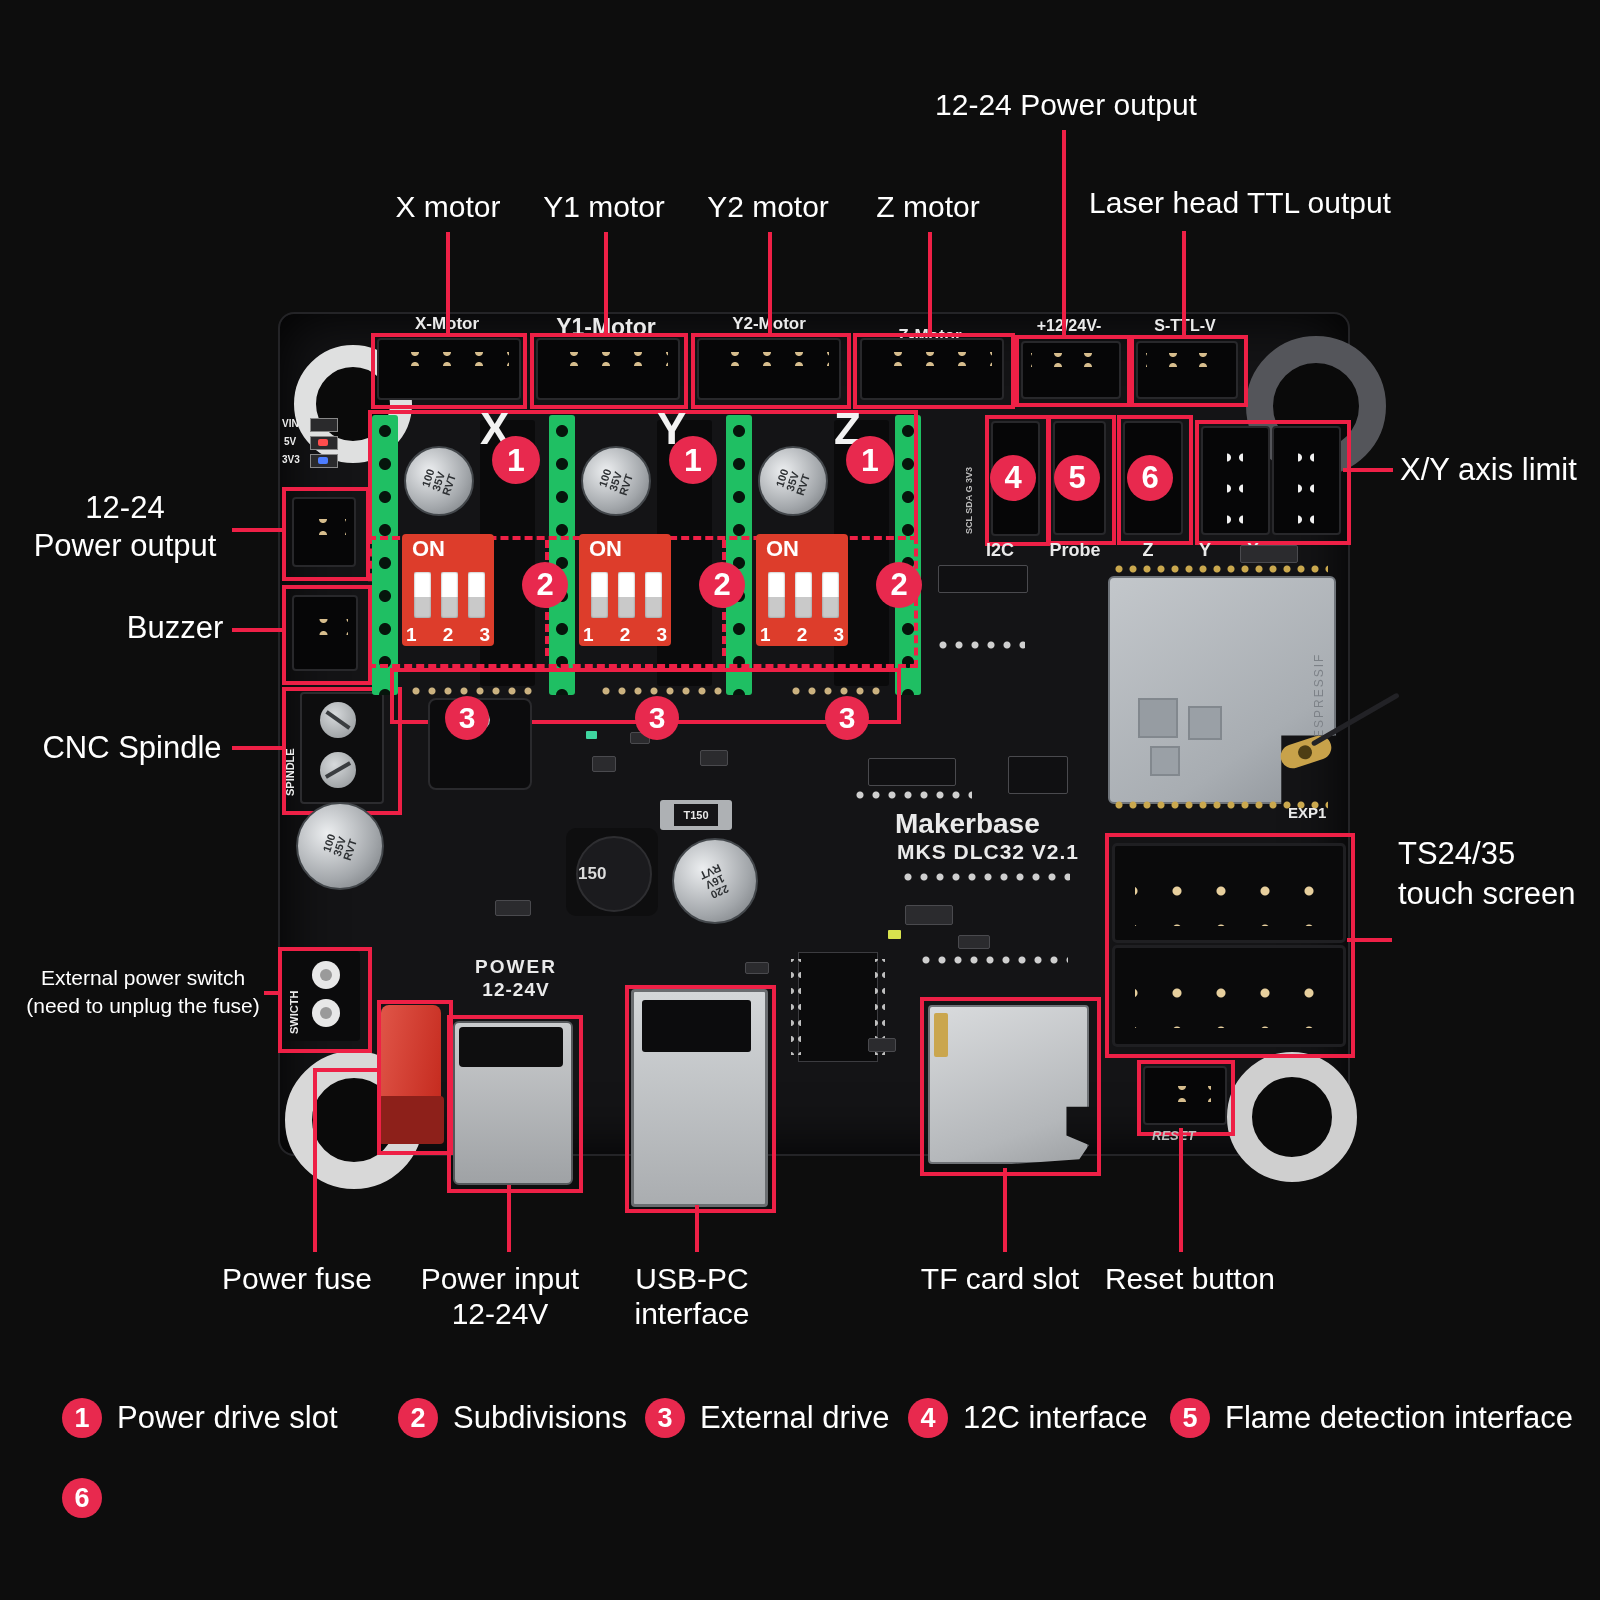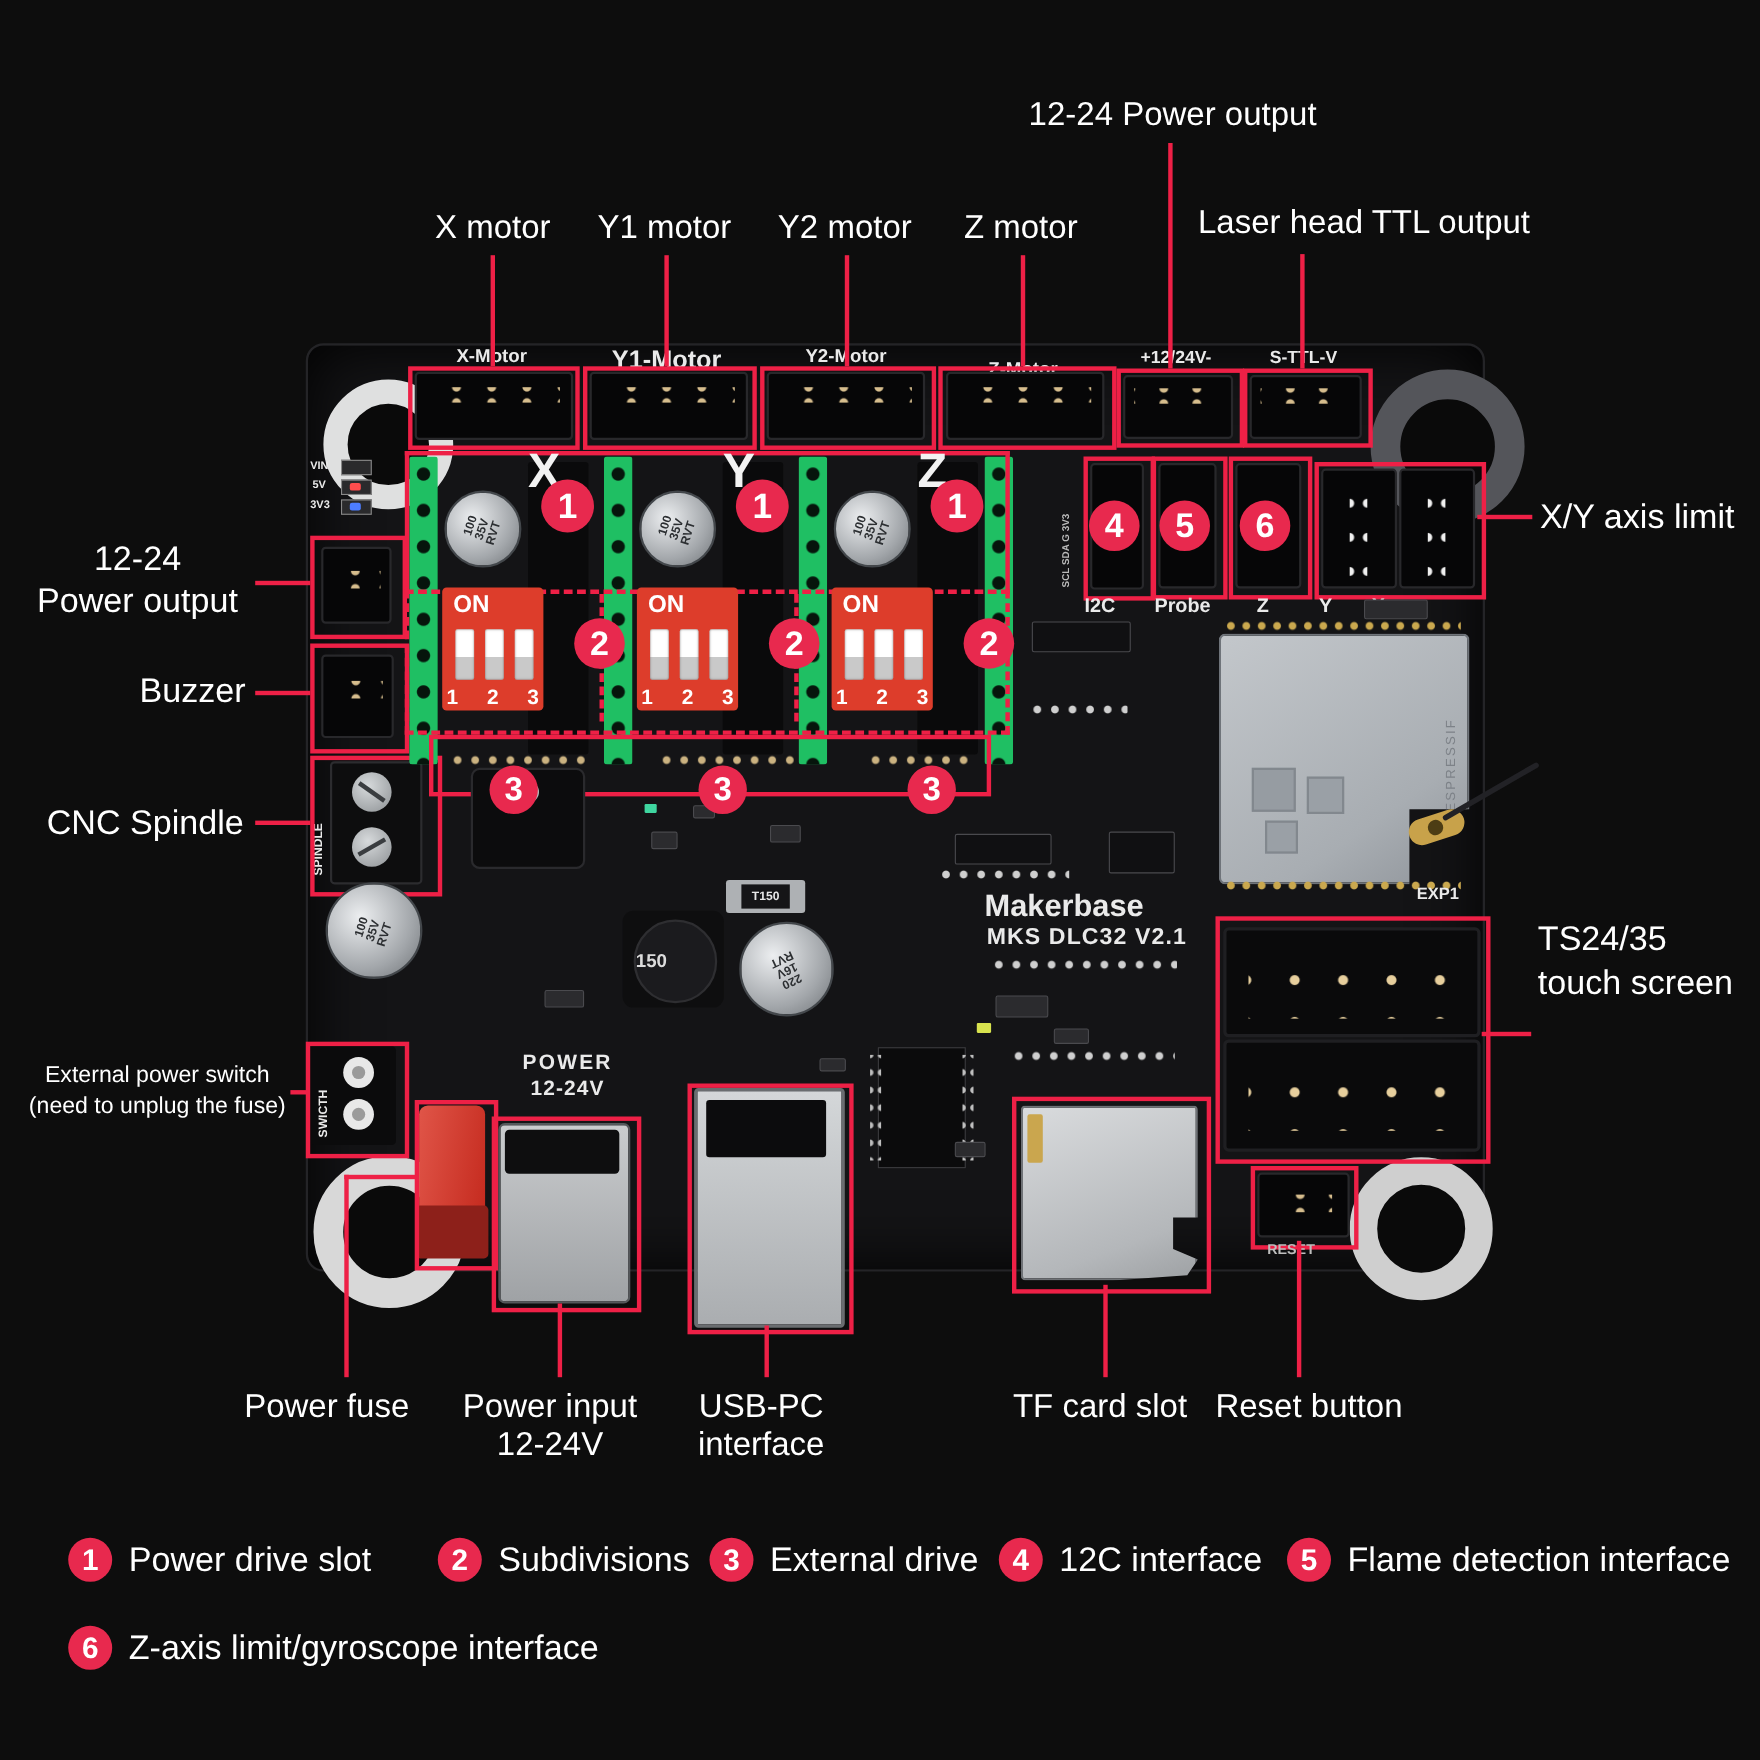--- a/index.html
+++ b/index.html
@@ -341,21 +341,21 @@
   <div class="srow" style="left:935px;top:640px;width:90px;"></div>
 
   <div class="abs" style="left:928px;top:1005px;width:157px;height:155px;background:linear-gradient(160deg,#d9dbdd,#b4b7ba 75%,#9ea1a4);border:2px solid #6f7276;border-radius:4px;clip-path:polygon(0 0,100% 0,100% 64%,86% 64%,86% 82%,100% 88%,94% 97%,52% 100%,0 100%);">
     <div class="abs" style="left:4px;top:6px;width:14px;height:44px;background:#caa64e;border-radius:2px;"></div>
   </div>
   <div class="rbox" style="left:920px;top:997px;width:173px;height:171px;"></div>
   <div class="conn" style="left:1143px;top:1066px;width:80px;height:55px;">
       <div class="pins" style="left:14px;top:18px;width:52px;height:16px;background-size:30px 16px;background-position:8px 8px;"></div>
     </div>
   <div class="rbox" style="left:1137px;top:1060px;width:90px;height:68px;"></div>
-  <div class="silk" style="left:1152px;top:1128px;font-size:13px;color:#bdbdbd;">RESET</div>
+  <div class="silk" style="left:1152px;top:1128px;font-size:13px;color:#bdbdbd;font-style:italic;">RESET</div>
 
   <div class="idc" style="left:1112px;top:843px;width:228px;height:94px;">
       <div class="pins" style="left:20px;top:14px;width:196px;height:66px;background-size:44px 38px;background-position:20px 12px;background-image:radial-gradient(circle,#e7cf9d 4px,transparent 5px);"></div>
     </div>
   <div class="idc" style="left:1112px;top:945px;width:228px;height:96px;">
       <div class="pins" style="left:20px;top:14px;width:196px;height:66px;background-size:44px 38px;background-position:20px 12px;background-image:radial-gradient(circle,#e7cf9d 4px,transparent 5px);"></div>
     </div>
   <div class="rbox" style="left:1105px;top:833px;width:242px;height:217px;"></div>
 
   <div class="vln" style="left:446px;top:232px;height:101px;"></div>
@@ -415,16 +415,15 @@
   <div class="litem" style="left:908px;top:1398px;">
     <div class="lnum">4</div>
     <div class="ltext">12C interface</div>
   </div>
   <div class="litem" style="left:1170px;top:1398px;">
     <div class="lnum">5</div>
     <div class="ltext">Flame detection interface</div>
   </div>
   <div class="litem" style="left:62px;top:1478px;">
     <div class="lnum">6</div>
-    <div class="ltext">Z-axis limit/gyroscope interface</div>
   </div>
 
 </div>
 
 </body></html>

